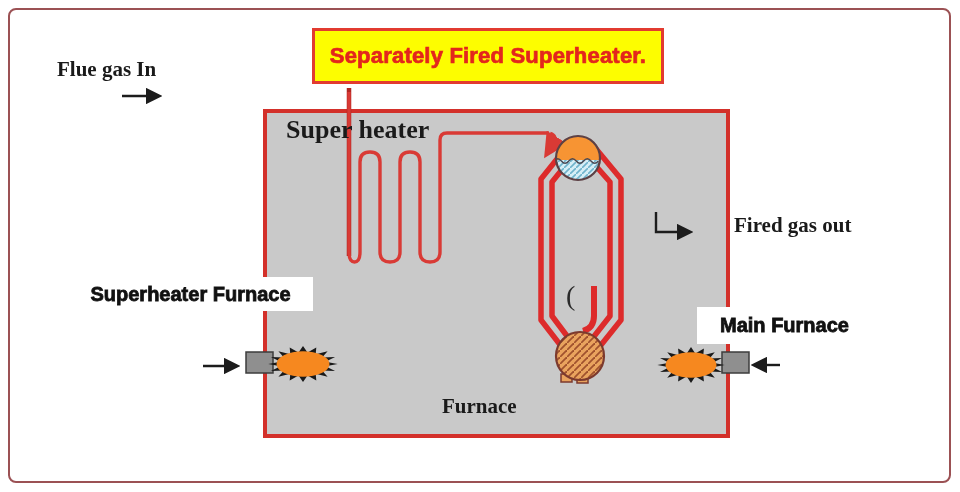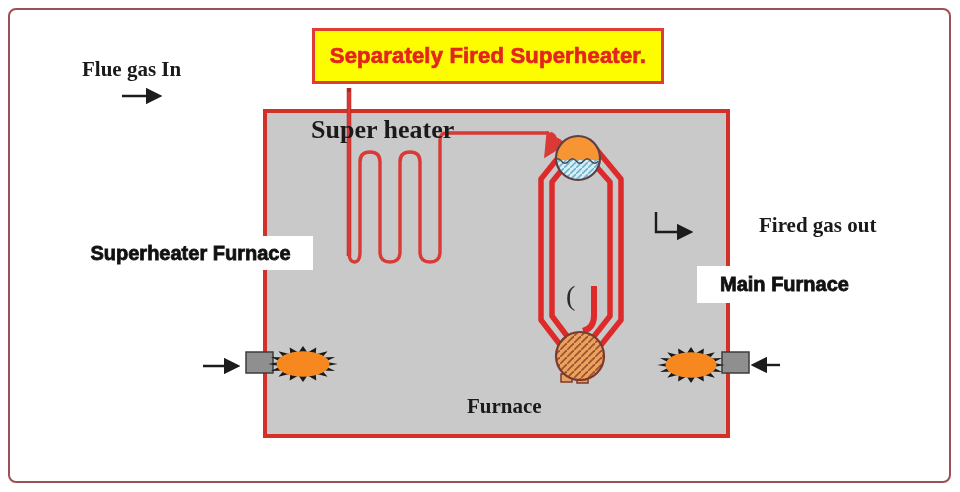--- a/index.html
+++ b/index.html
@@ -24,25 +24,25 @@
     border:3px solid var(--title-border,#e23b30);
     display:flex;align-items:center;justify-content:center;z-index:4;
   }
   .title-text{
     font-family:"Liberation Sans",sans-serif;font-weight:bold;font-size:22px;
     color:var(--title-text,#e3261d);-webkit-text-stroke:0.7px var(--title-text,#e3261d);
     letter-spacing:0.2px;white-space:nowrap;
   }
   .serif-label{
     position:absolute;font-family:"Liberation Serif",serif;font-weight:bold;
-    font-size:21px;color:#1a1a1a;white-space:nowrap;z-index:4;margin-left:25px;
+    font-size:21px;color:#1a1a1a;white-space:nowrap;z-index:4;
   }
   .white-tag{
     position:absolute;background:#ffffff;display:flex;align-items:center;
-    justify-content:center;z-index:4;
+    justify-content:center;z-index:4;margin-top:41px;
   }
   .round-label{
     font-family:"Liberation Sans",sans-serif;font-weight:bold;font-size:20px;
     color:#111;-webkit-text-stroke:0.8px #111;white-space:nowrap;
   }
   
   .pipe{fill:none;stroke:var(--pipe-red,#d93a35);stroke-width:3.4;}
   .inlet{fill:none;stroke:var(--inlet-red,#b02722);stroke-width:4.5;}
   .outlet-drop{fill:none;stroke:var(--pipe-red,#d93a35);stroke-width:4.5;}
   .loop{fill:none;stroke:var(--loop-red,#dd2b2b);stroke-width:5.5;stroke-linejoin:round;}

